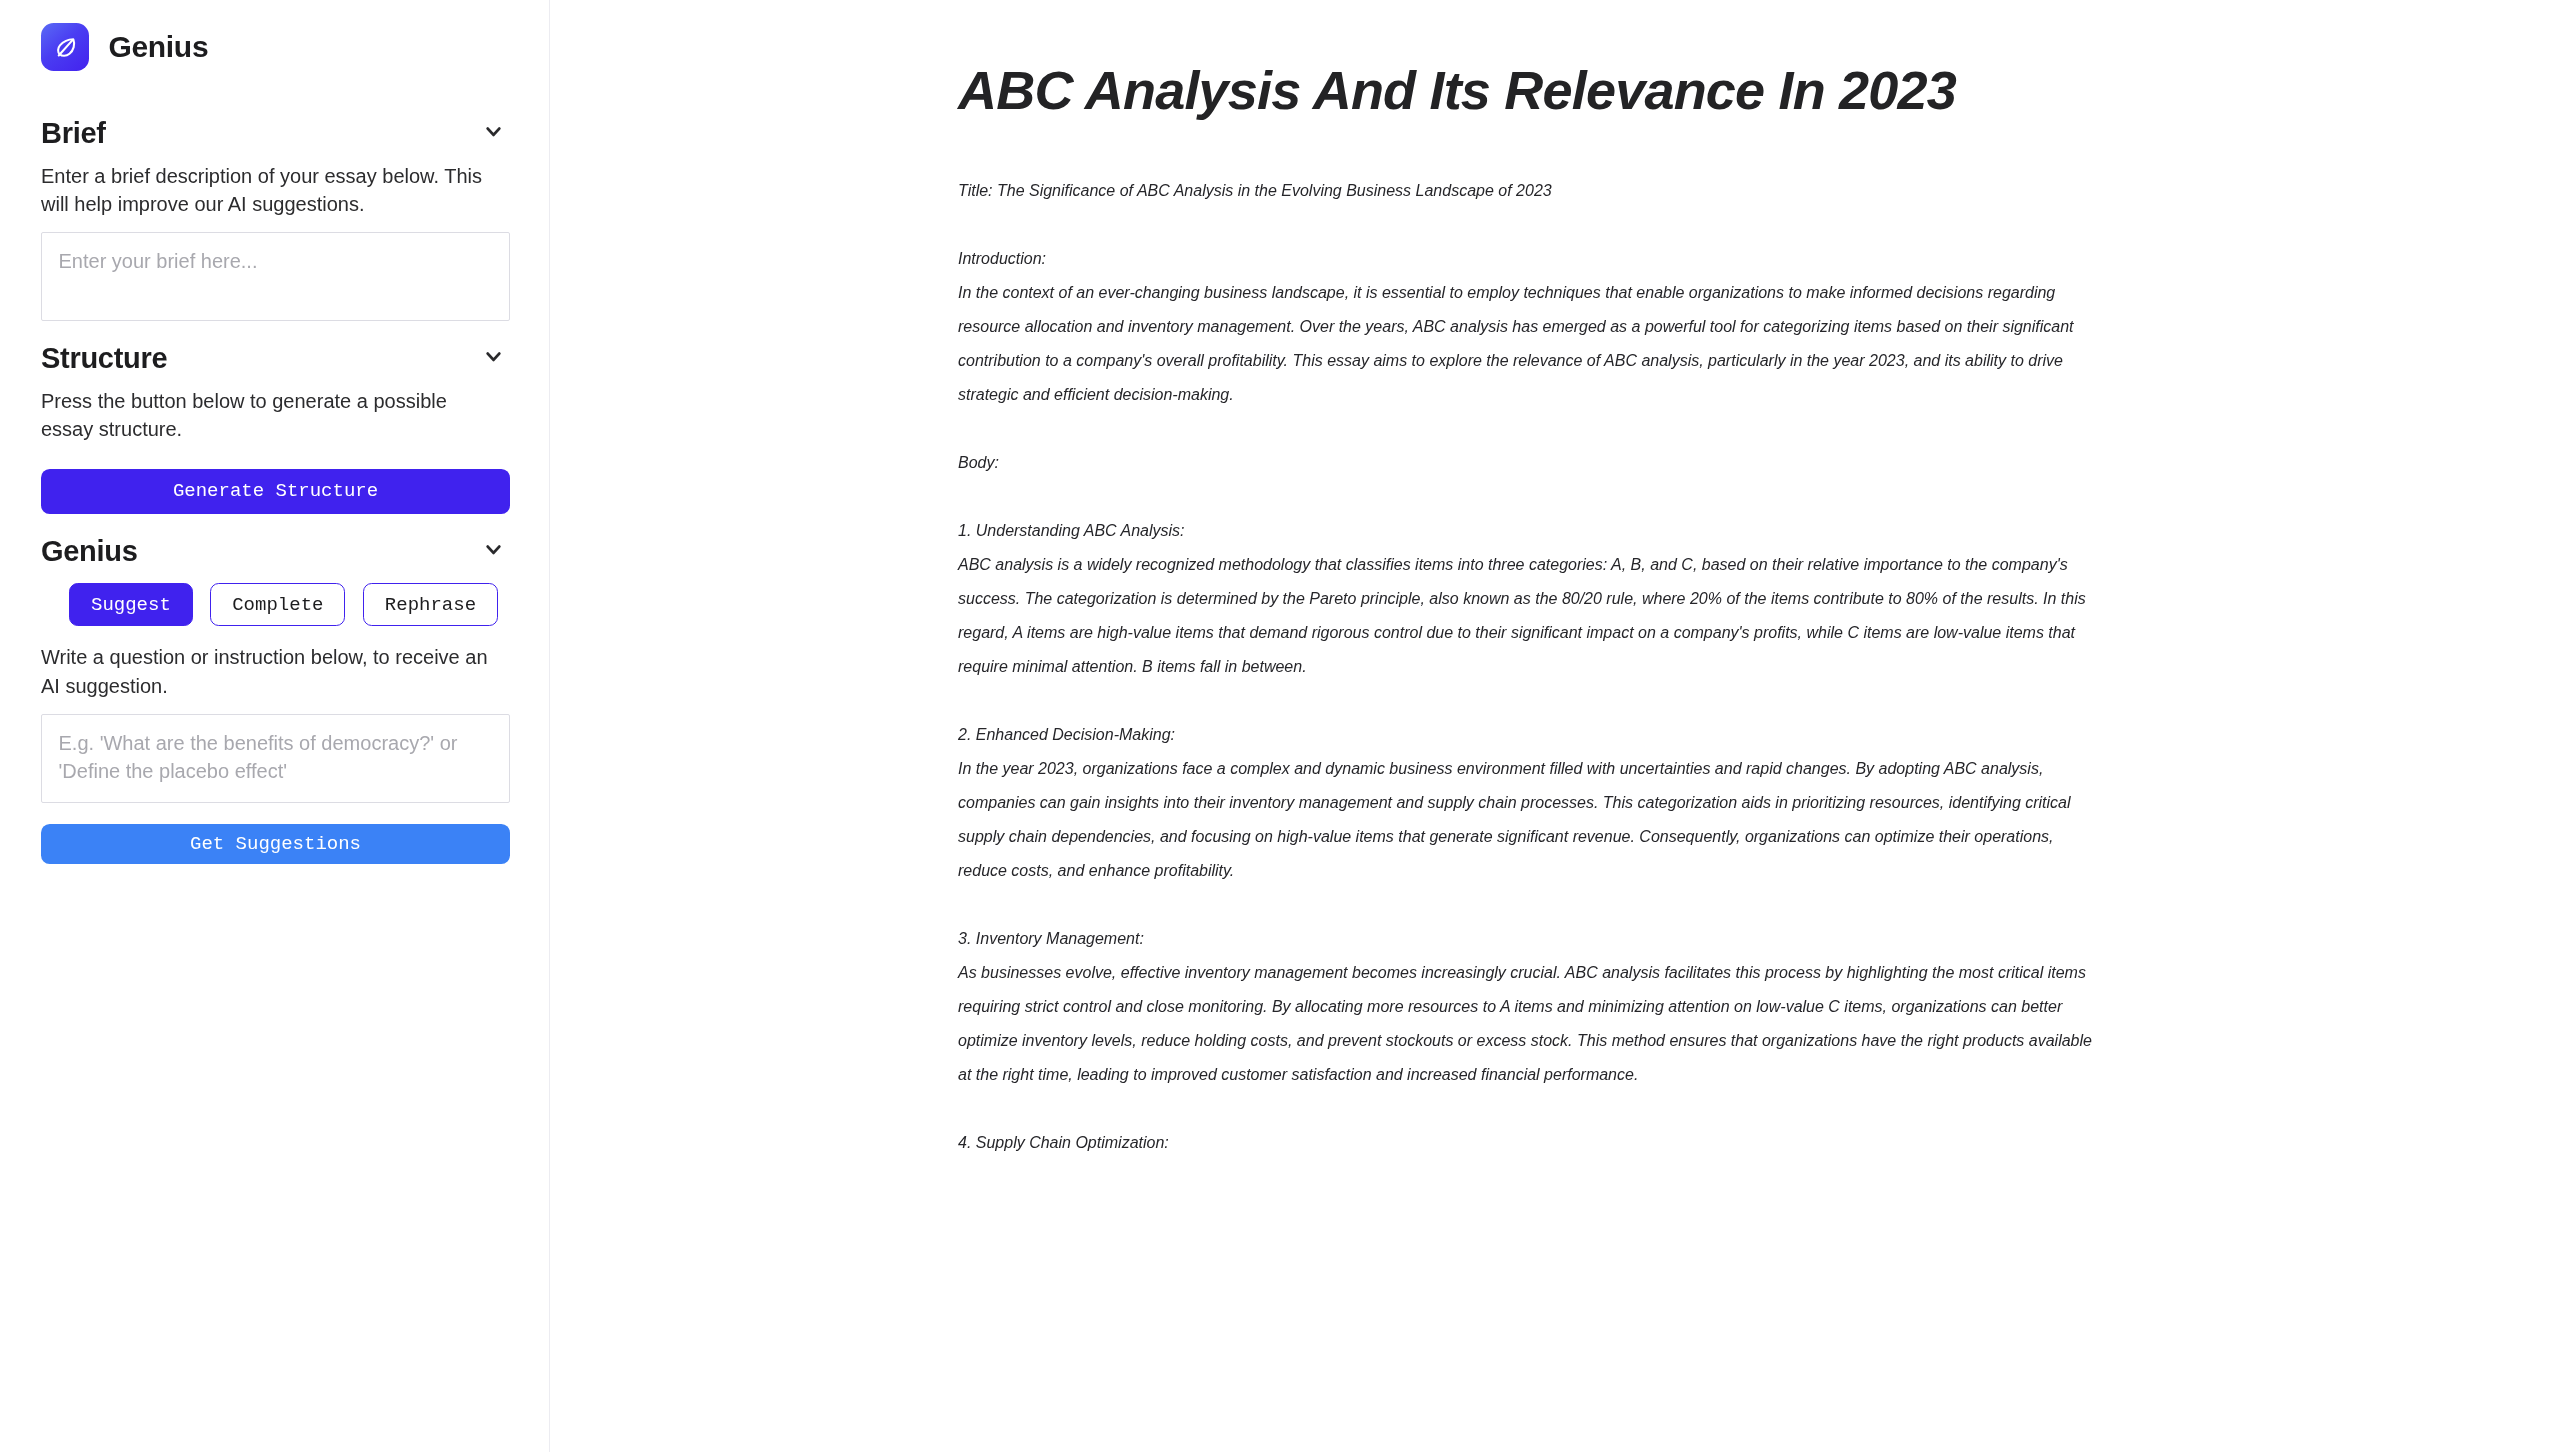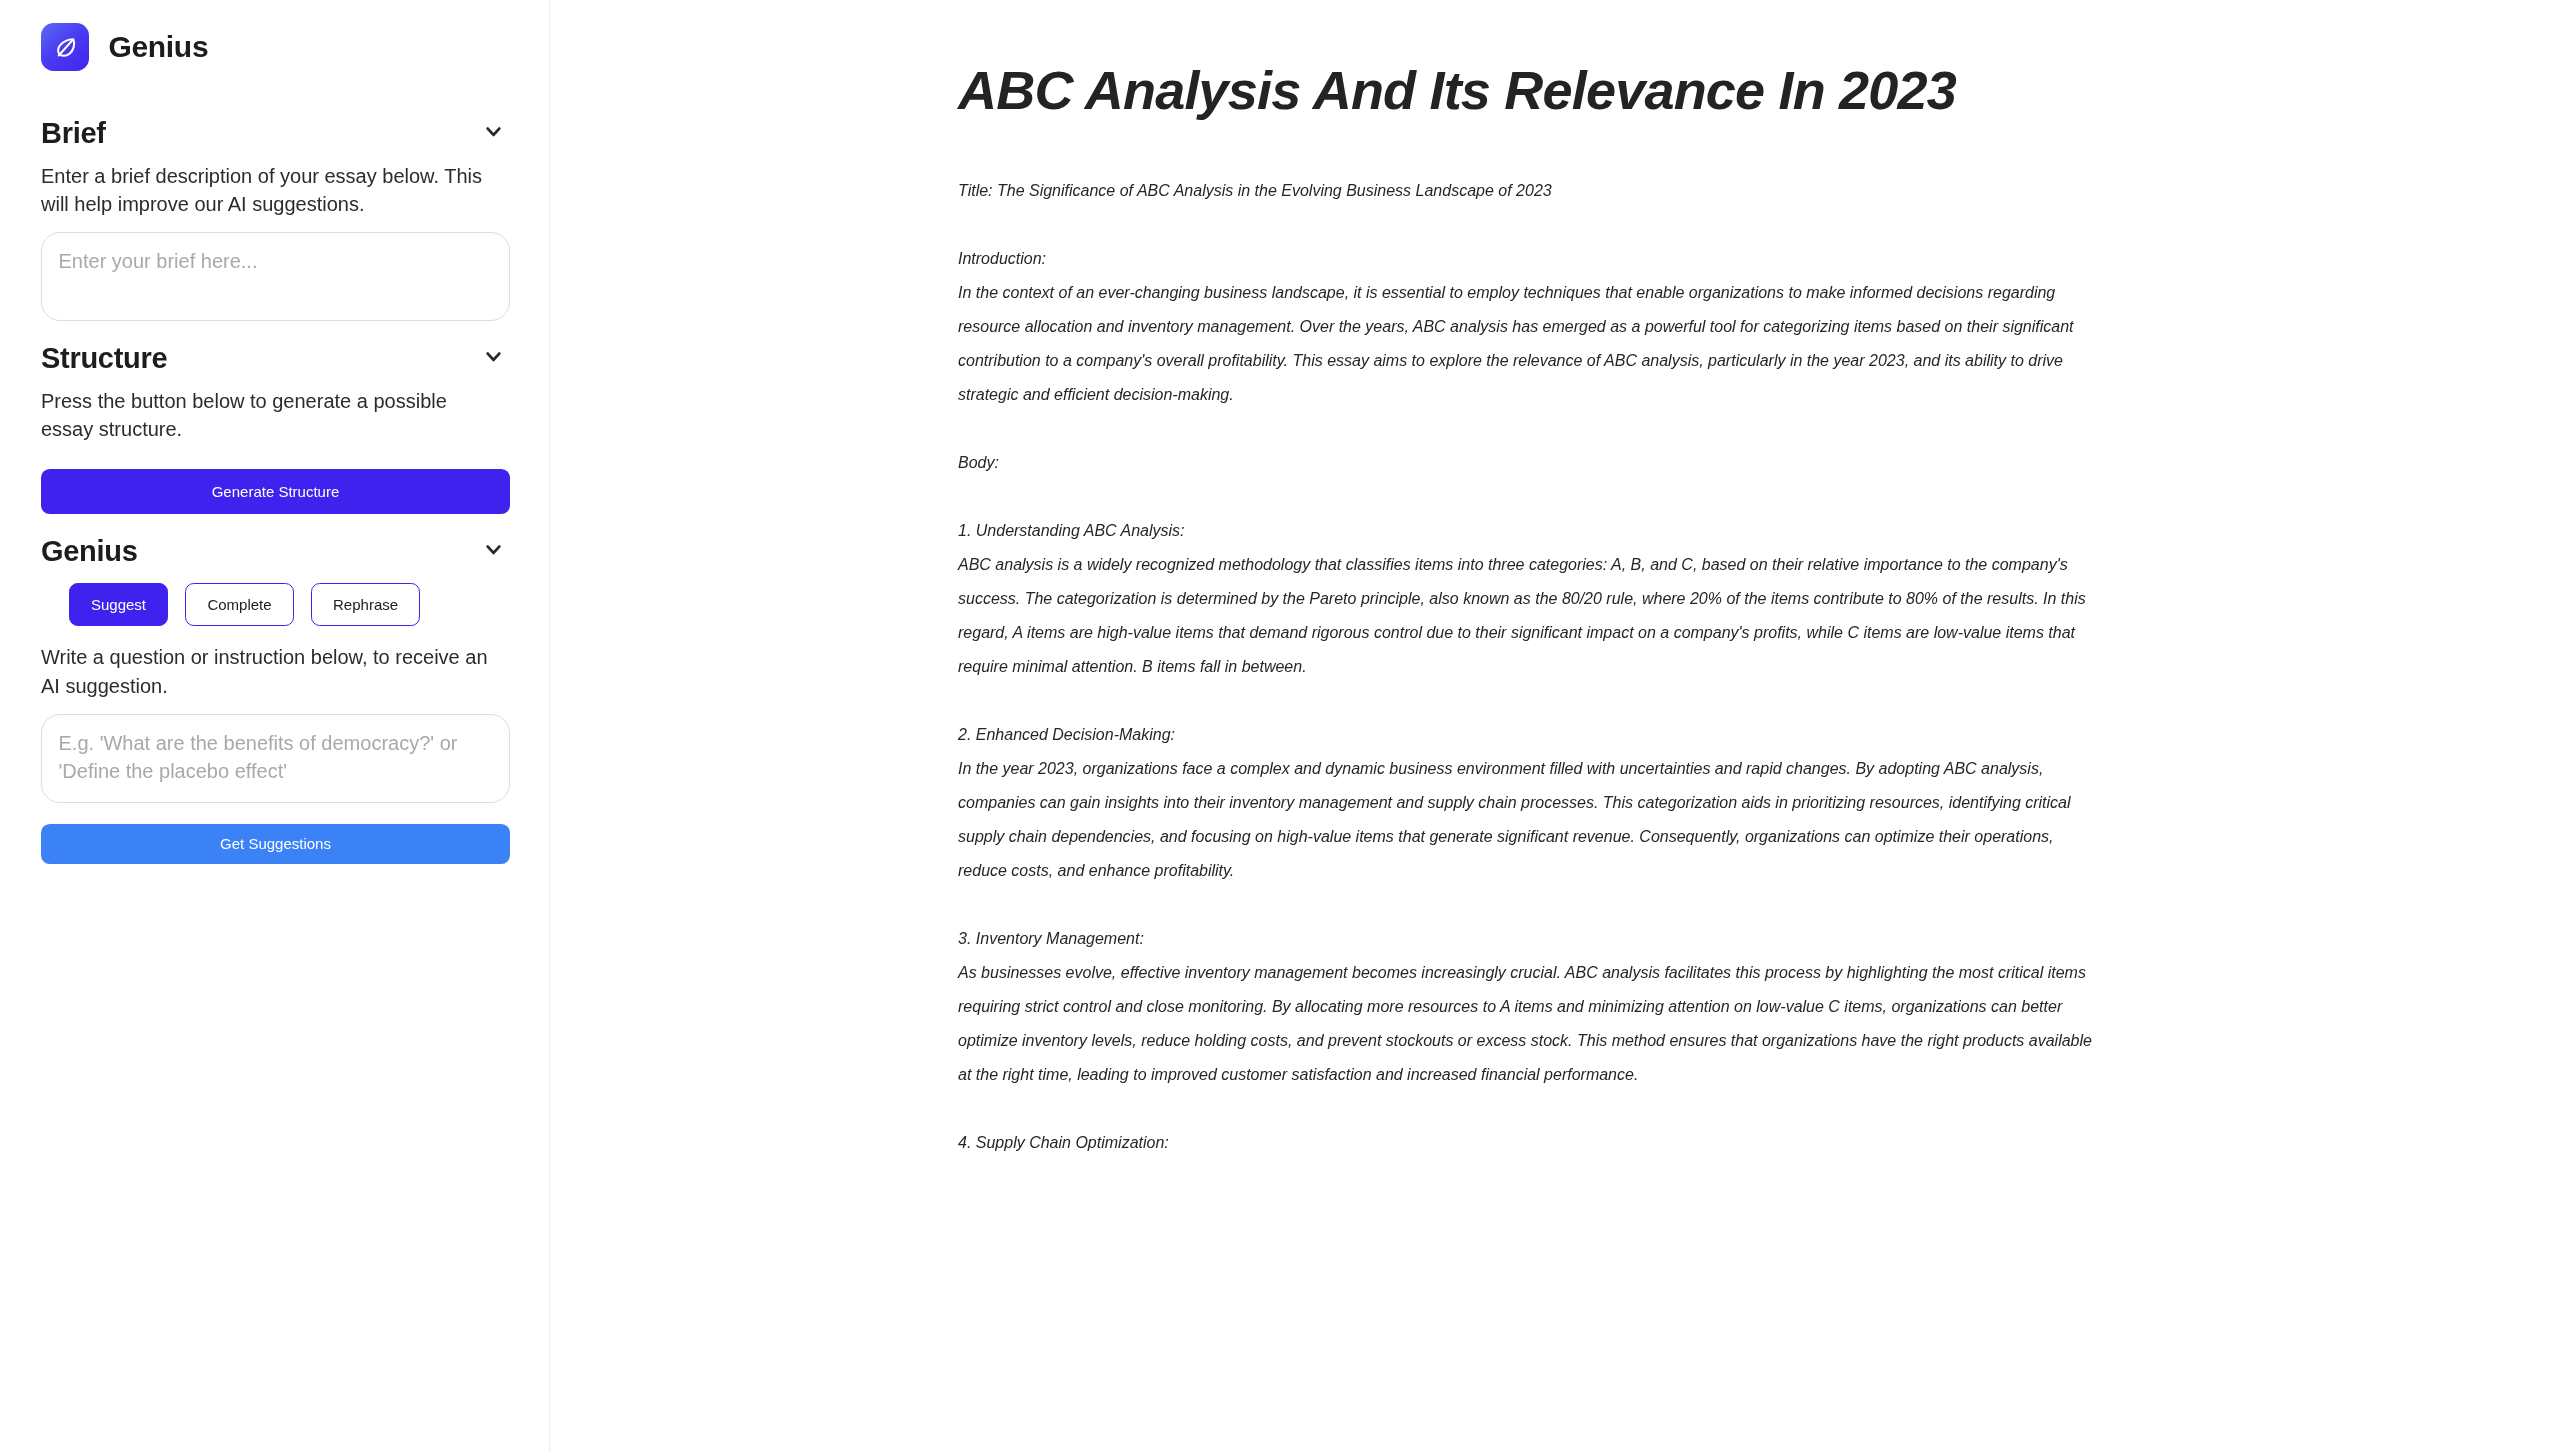--- a/index.html
+++ b/index.html
@@ -87,41 +87,41 @@
     font-size: 20px;
     line-height: 1.42;
     color: #2c2c2e;
     padding-bottom: 13.6px;
     max-width: 463px;
   }
 
   .field {
     width: 469px;
     border: 1px solid #dcdce3;
-    border-radius: 19px;
+    border-radius: 2px;
     background: #ffffff;
     font-family: "Liberation Sans", sans-serif;
     font-size: 20px;
     line-height: 1.4;
     color: #2c2c2e;
     padding: 14.5px 16.5px;
     resize: none;
     outline: none;
     display: block;
   }
   .field::placeholder { color: #a8a8ae; }
 
   .field-brief { height: 89px; }
   .field-prompt { height: 89px; }
 
   .btn {
-    font-family: Liberation Sans, sans-serif;
+    font-family: Liberation Mono, monospace;
     cursor: pointer;
     border-radius: 8.7px;
-    font-size: 15px;
+    font-size: 19px;
     display: inline-flex;
     align-items: center;
     justify-content: center;
     text-align: right;
   }
 
   .btn-primary-wide {
     width: 469px;
     height: 45px;
     background: #4022ee;

